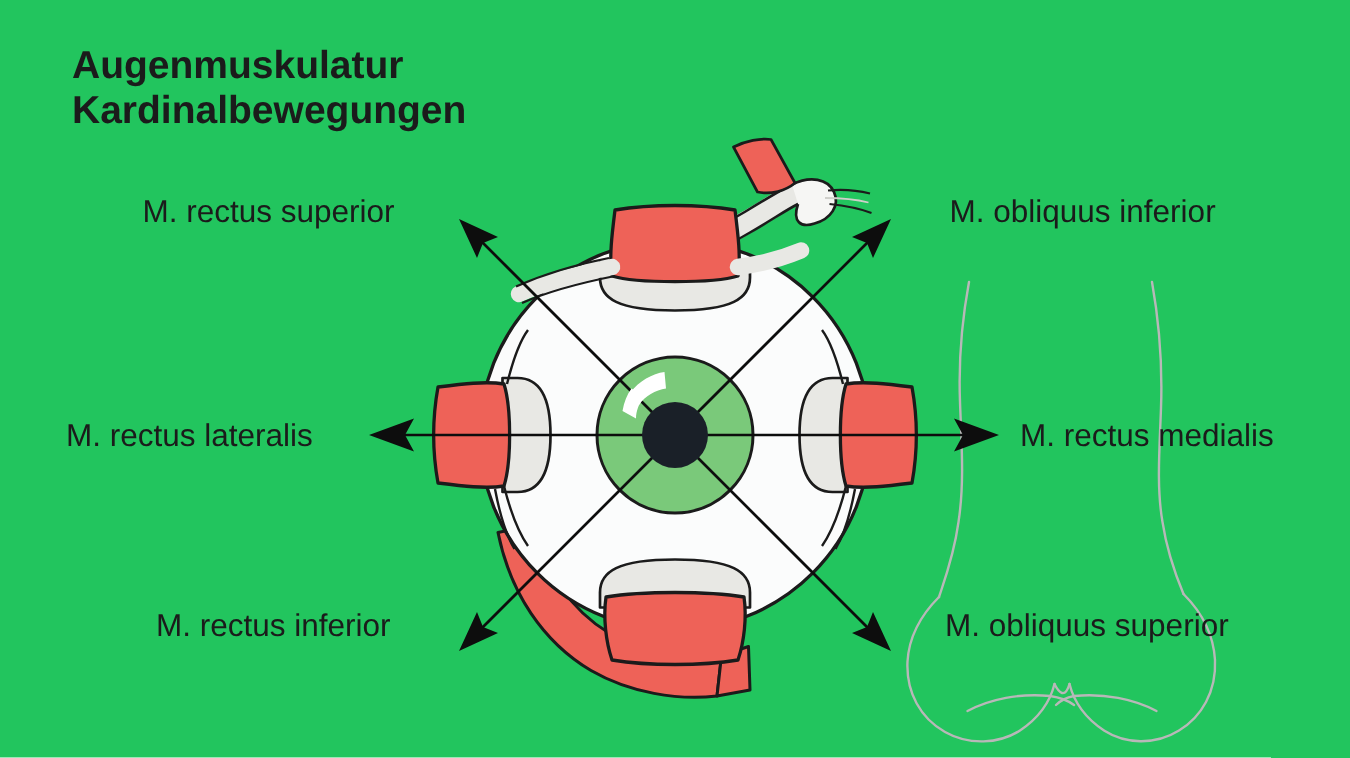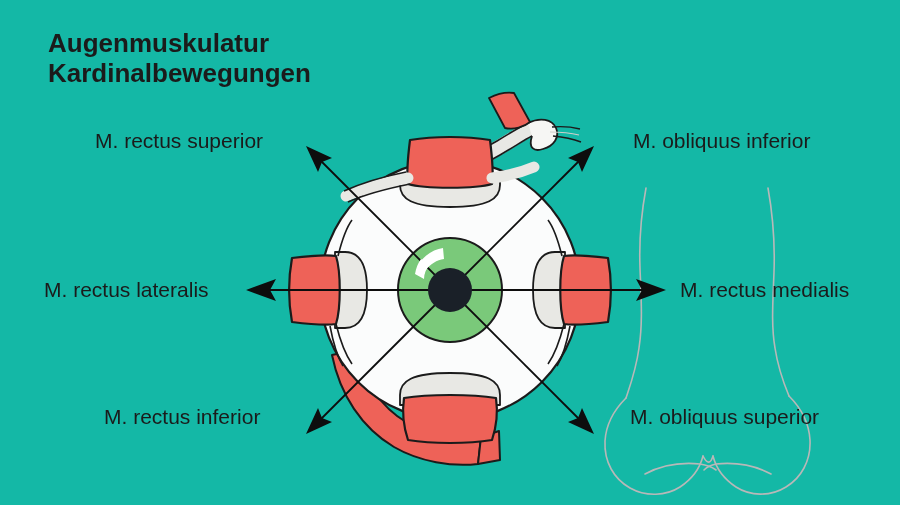--- a/index.html
+++ b/index.html
@@ -8,21 +8,21 @@
     padding: 0;
     background: #ffffff;
   }
   body {
     font-family: "Liberation Sans", "DejaVu Sans", sans-serif;
   }
   #page {
     position: relative;
     width: 900px;
     height: 505px;
-    background: #14b8a6;
+    background: #22c55e;
     overflow: hidden;
   }
   #figure-svg {
     position: absolute;
     left: 0;
     top: 0;
     width: 900px;
     height: 505px;
     display: block;
   }

